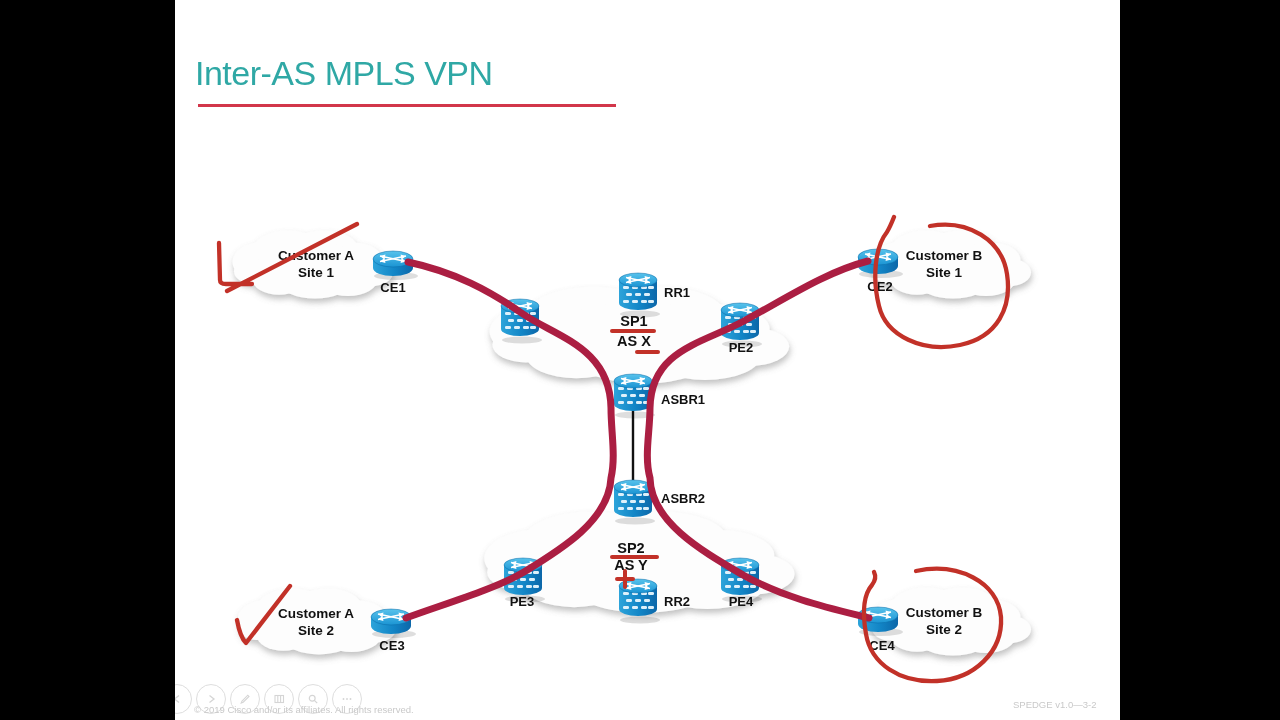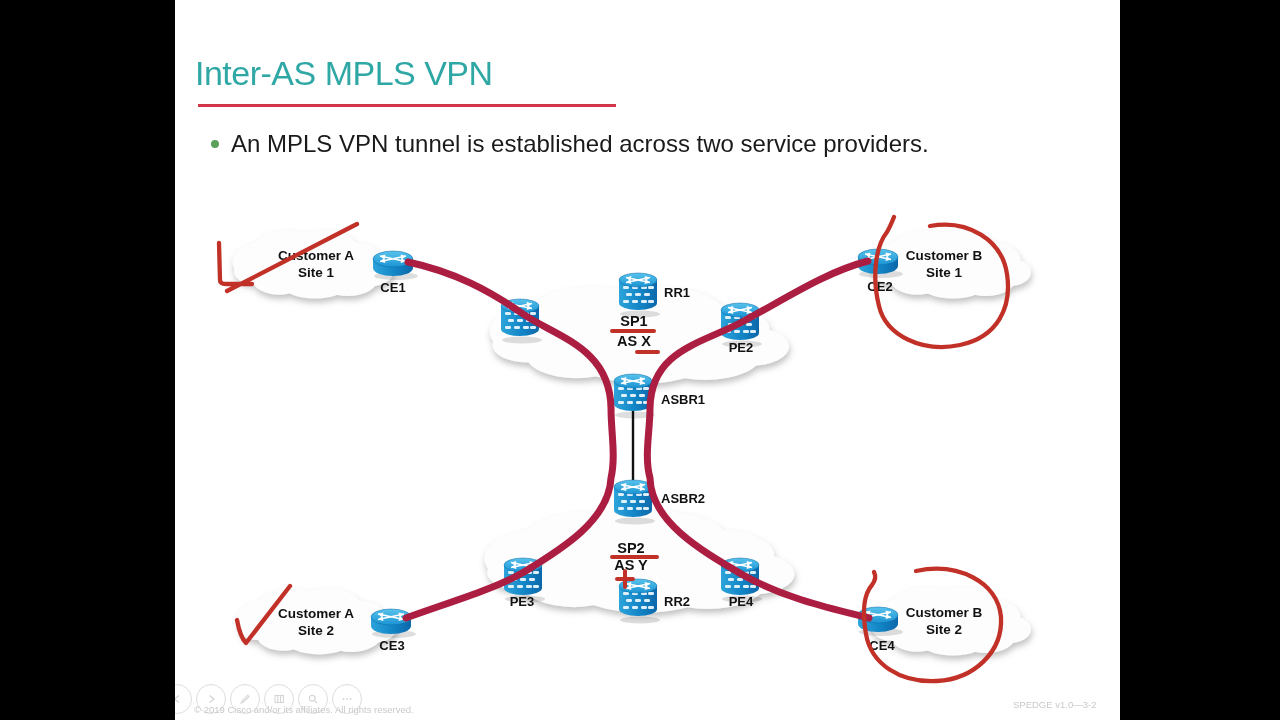--- a/index.html
+++ b/index.html
@@ -22,24 +22,20 @@
   .copyright{position:absolute;left:19px;top:704px;font-size:9.5px;z-index:4;}
   .doccode{position:absolute;left:838px;top:699px;font-size:9.5px;z-index:4;}
 </style>
 </head>
 <body>
 
 <div class="stage">
   <div class="slide">
     <div class="title" style="color: rgb(47, 168, 165);">Inter-AS MPLS VPN</div>
     <div class="title-underline" style="background: rgb(210, 54, 74);"></div>
-    <div class="bullet-row">
-      <span class="dot" style="background: rgb(91, 160, 90);"></span>
-      <span class="bullet-text">An MPLS VPN tunnel is established across two service providers.</span>
-    </div>
     <div class="player" id="player">
         <button class="pbtn">
           <svg width="16" height="16" viewBox="0 0 16 16">
             <path d="M10 4.5 L5.5 8 L10 11.5" fill="none" stroke="#d5d5d5" stroke-width="1.3"></path>
           </svg>
         </button>
         <button class="pbtn">
           <svg width="16" height="16" viewBox="0 0 16 16">
             <path d="M6.5 4.5 L11 8 L6.5 11.5" fill="none" stroke="#d5d5d5" stroke-width="1.3"></path>
           </svg>

